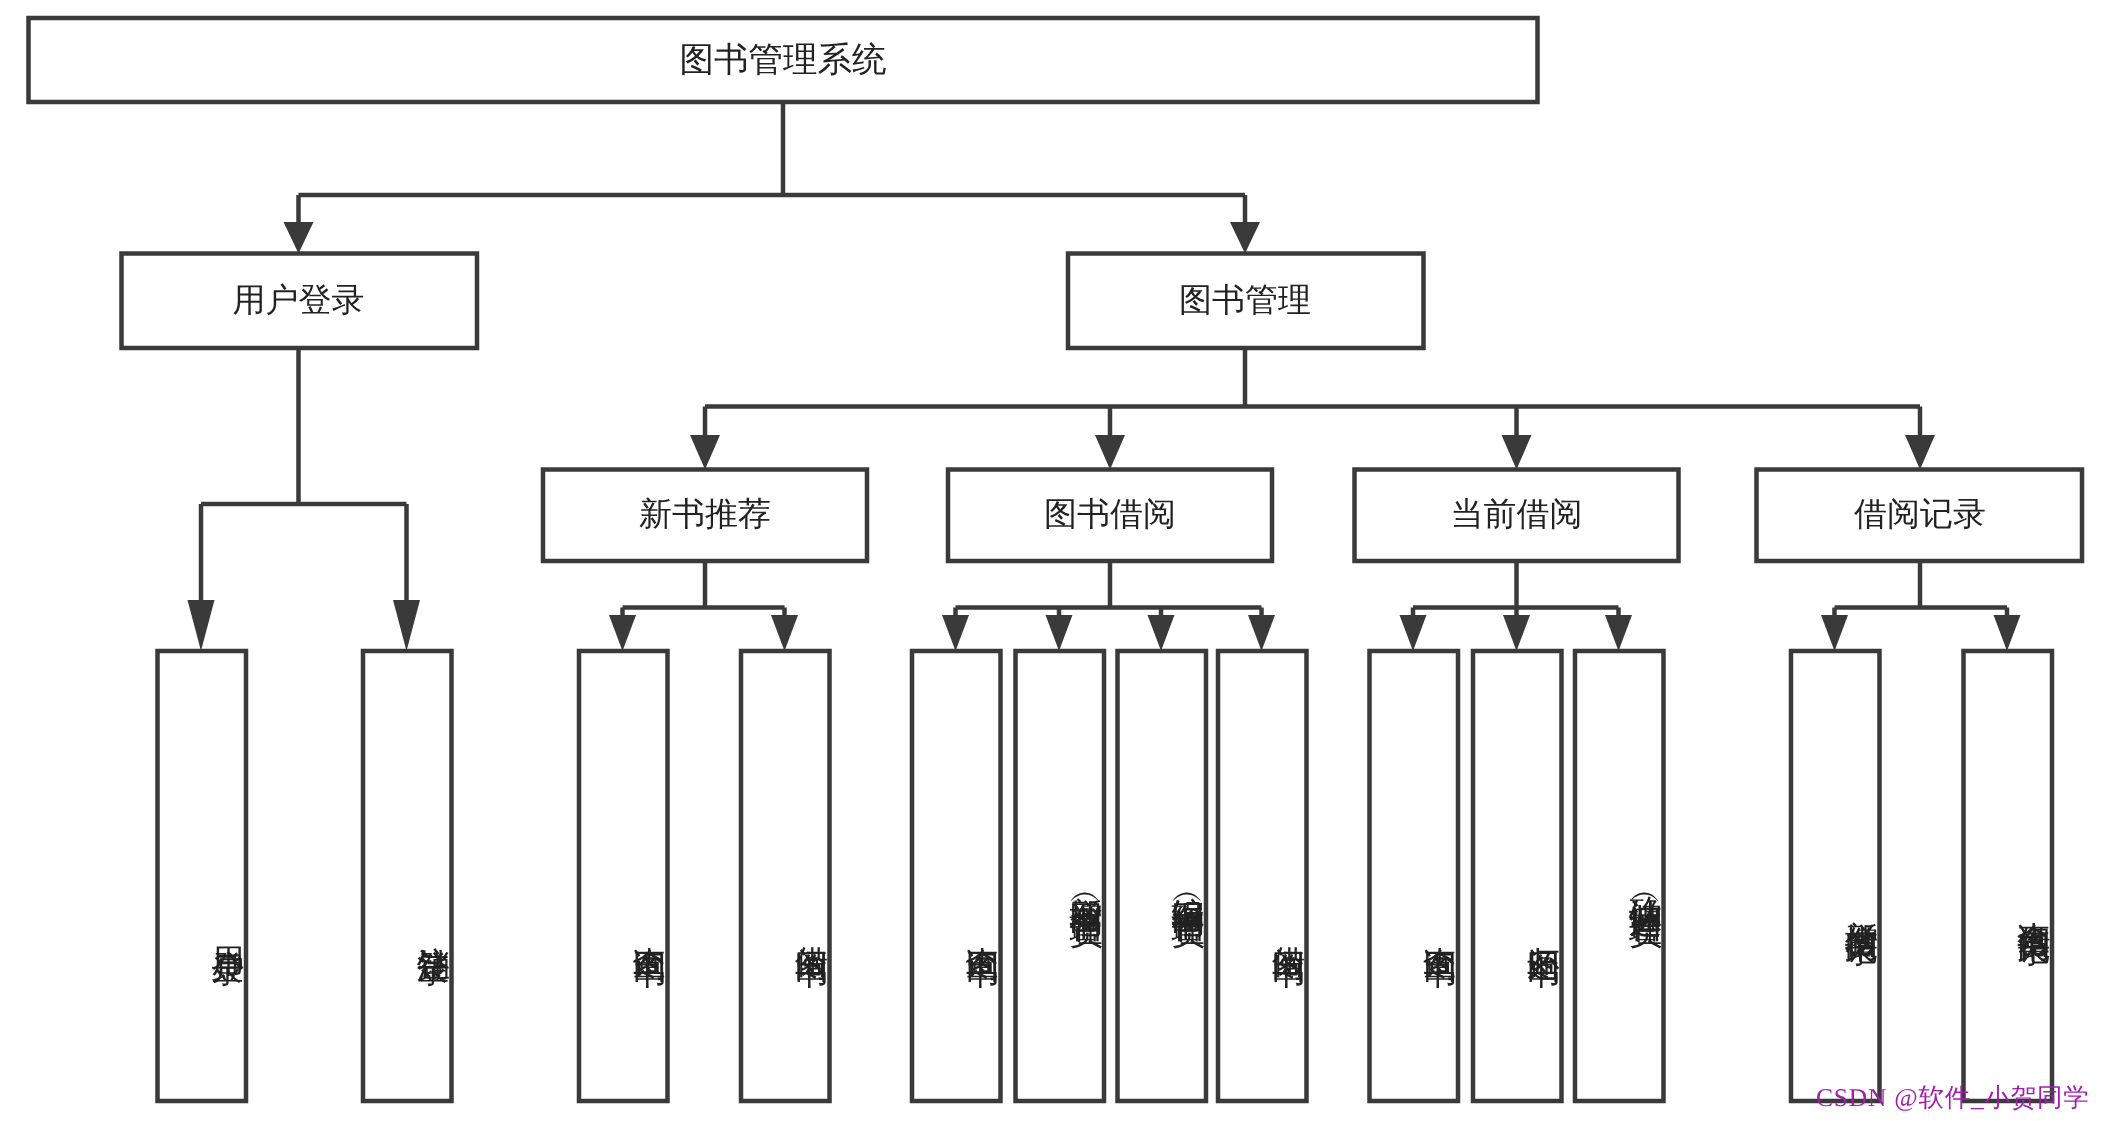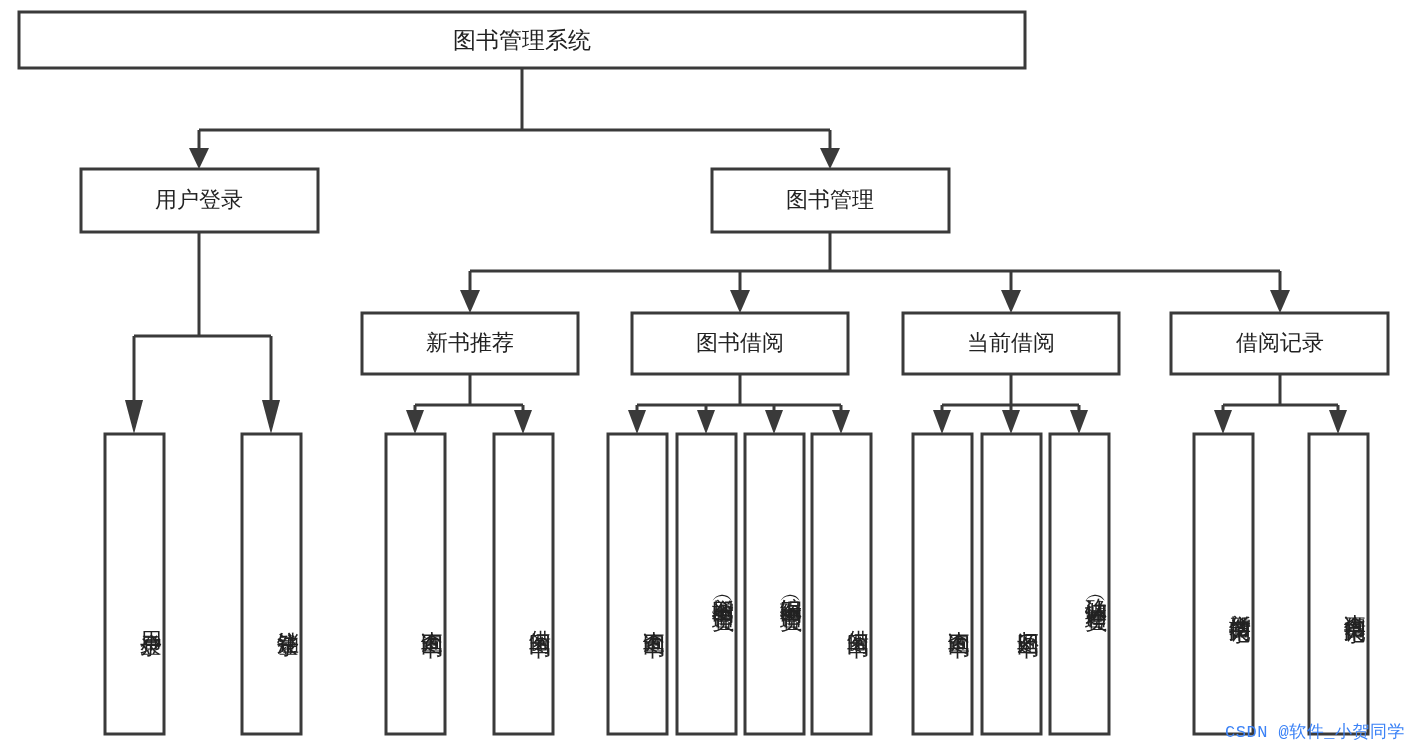--- a/index.html
+++ b/index.html
@@ -67,25 +67,25 @@
     font-family: "DejaVu Sans", "Liberation Sans", sans-serif;
     font-size: 22px;
     line-height: 1.18;
     color: #222222;
     letter-spacing: 2px;
     white-space: nowrap;
     pointer-events: none;
   }
   .watermark {
     position: absolute;
-    right: 0;
+    right: 12px;
     bottom: 4px;
-    font-family: Liberation Mono, monospace;
+    font-family: Liberation Serif, serif;
     font-size: 17px;
-    color: #3b82f6;
+    color: #a21caf;
     white-space: nowrap;
     letter-spacing: 0.5px;
   }
 </style>
 </head>
 <body>
 
 <div id="diagram-root">
 
   <svg id="tree-svg" viewBox="0 0 1405 747">

